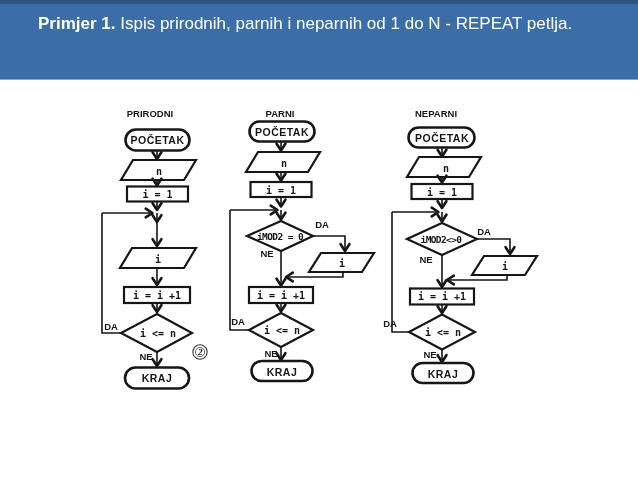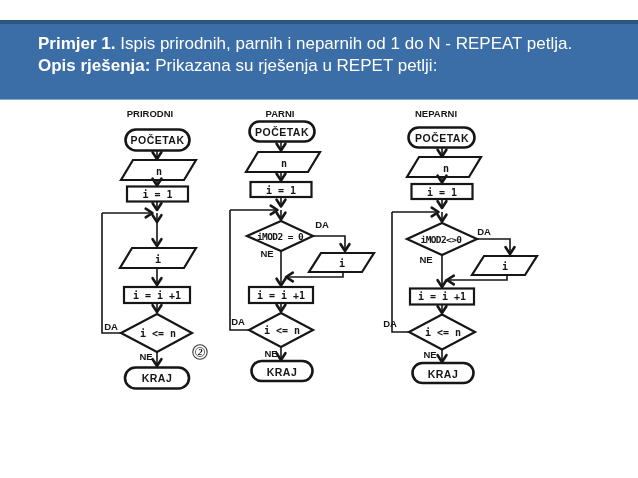--- a/index.html
+++ b/index.html
@@ -1,19 +1,19 @@
 <!DOCTYPE html>
 <html><head>
 <meta charset="utf-8">
 <style>
   html,body{margin:0;padding:0;background:#fff;}
   .slide{position:relative;width:638px;height:478px;background:#ffffff;overflow:hidden;
          font-family:"Liberation Sans",sans-serif;}
   .header{position:absolute;left:0;top:0;width:638px;height:80px;background:#3b6da6;
-          border-top:4px solid #2c5680;box-sizing:border-box;border-bottom:1px solid #89a7c9;margin-top:20px;}
+          border-top:4px solid #2c5680;box-sizing:border-box;border-bottom:1px solid #89a7c9;}
   .header .titles{position:absolute;left:38px;top:9px;color:#ffffff;font-size:17px;line-height:22px;}
   .header b{font-weight:700;}
   .chartlayer{position:absolute;left:0;top:0;width:638px;height:478px;}
   svg text{fill:#161616;}
   .fc-title{font-family:"Liberation Sans",sans-serif;font-weight:700;font-size:9.5px;}
   .term{font-family:"Liberation Sans",sans-serif;font-weight:700;font-size:10.5px;letter-spacing:.5px;}
   .mono{font-family:"DejaVu Sans Mono",monospace;font-weight:700;font-size:10px;}
   .mono-sm{font-family:"DejaVu Sans Mono",monospace;font-weight:700;font-size:9.5px;letter-spacing:-0.6px;}
   .branch{font-family:"Liberation Sans",sans-serif;font-weight:700;font-size:9.5px;}
   .shape{fill:#ffffff;stroke:#161616;stroke-width:2.2px;}
@@ -22,21 +22,20 @@
   .wm-sym{font-family:"Liberation Serif",serif;font-weight:700;font-style:italic;font-size:9px;}
 </style>
 </head>
 <body>
 
 <div class="slide">
 
   <div class="header">
     <div class="titles">
       <div><b>Primjer 1.</b><span> Ispis prirodnih, parnih i neparnih od 1 do N - REPEAT petlja.</span></div>
-      <div><b>Opis rješenja:</b><span> Prikazana su rješenja u REPET petlji:</span></div>
     </div>
   </div>
 
   <svg class="chartlayer" viewBox="0 0 638 478">
     <defs>
       <path id="chv" d="M -4.4 -6.8 L 0 0 L 4.4 -6.8" fill="none" stroke="#161616" stroke-width="2.6" stroke-linecap="round" stroke-linejoin="round"></path>
     </defs>
 
     <g>
       <text class="fc-title" x="150" y="117" text-anchor="middle">PRIRODNI</text>

